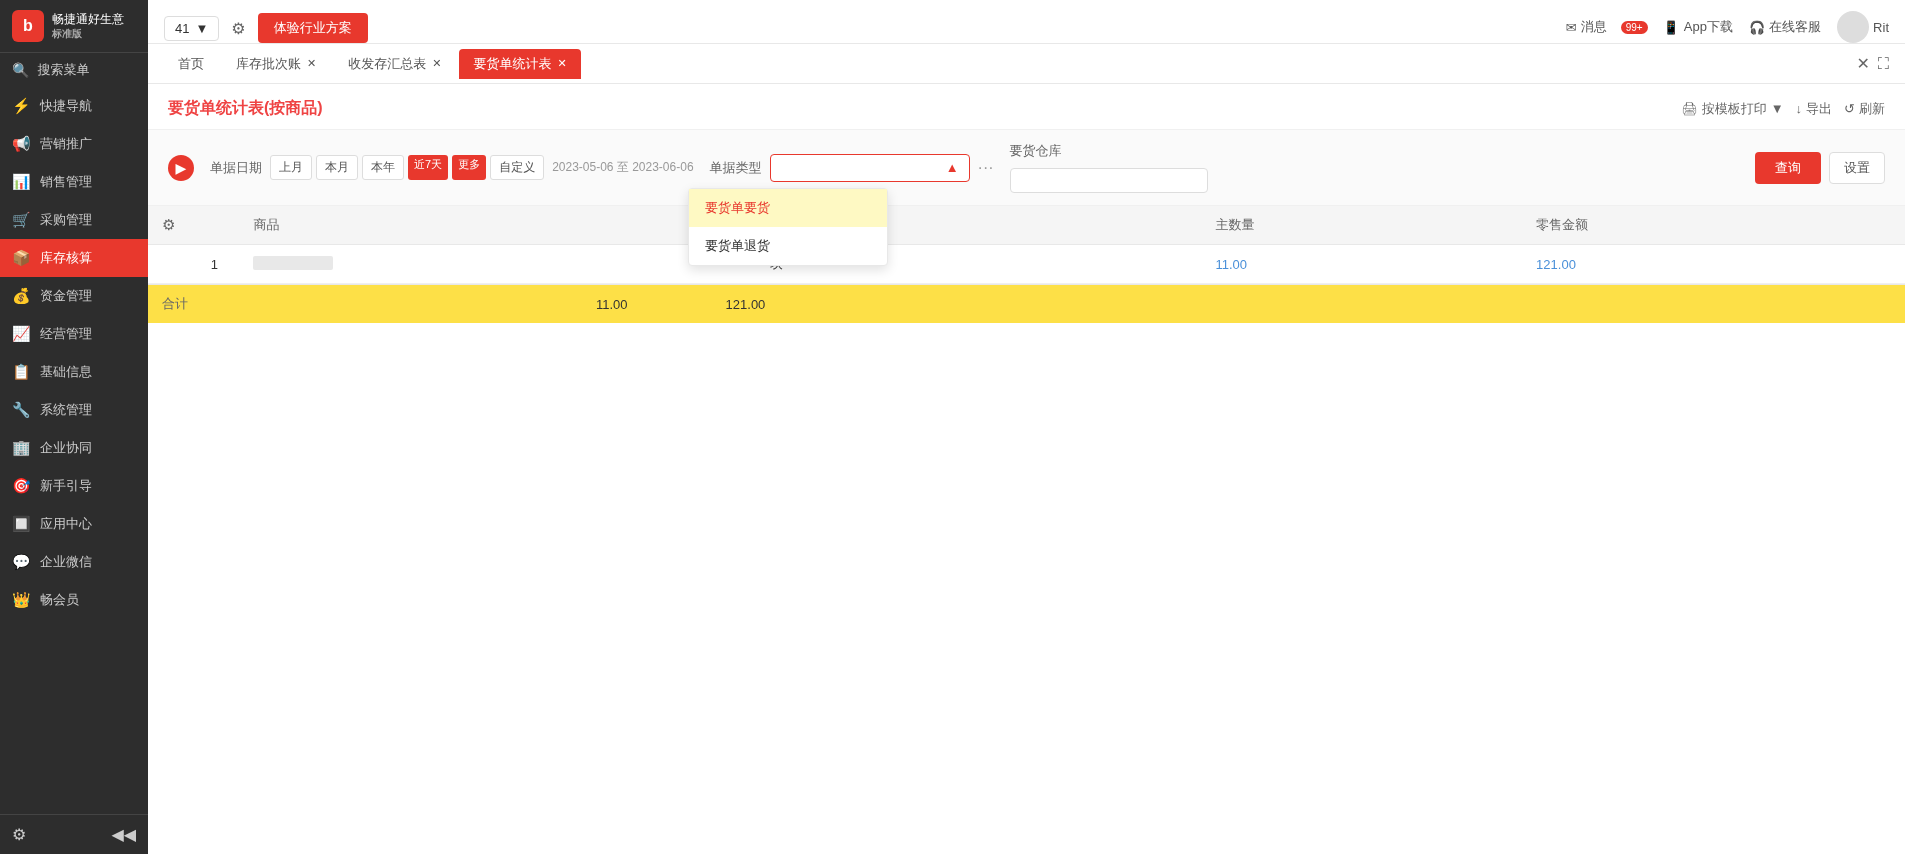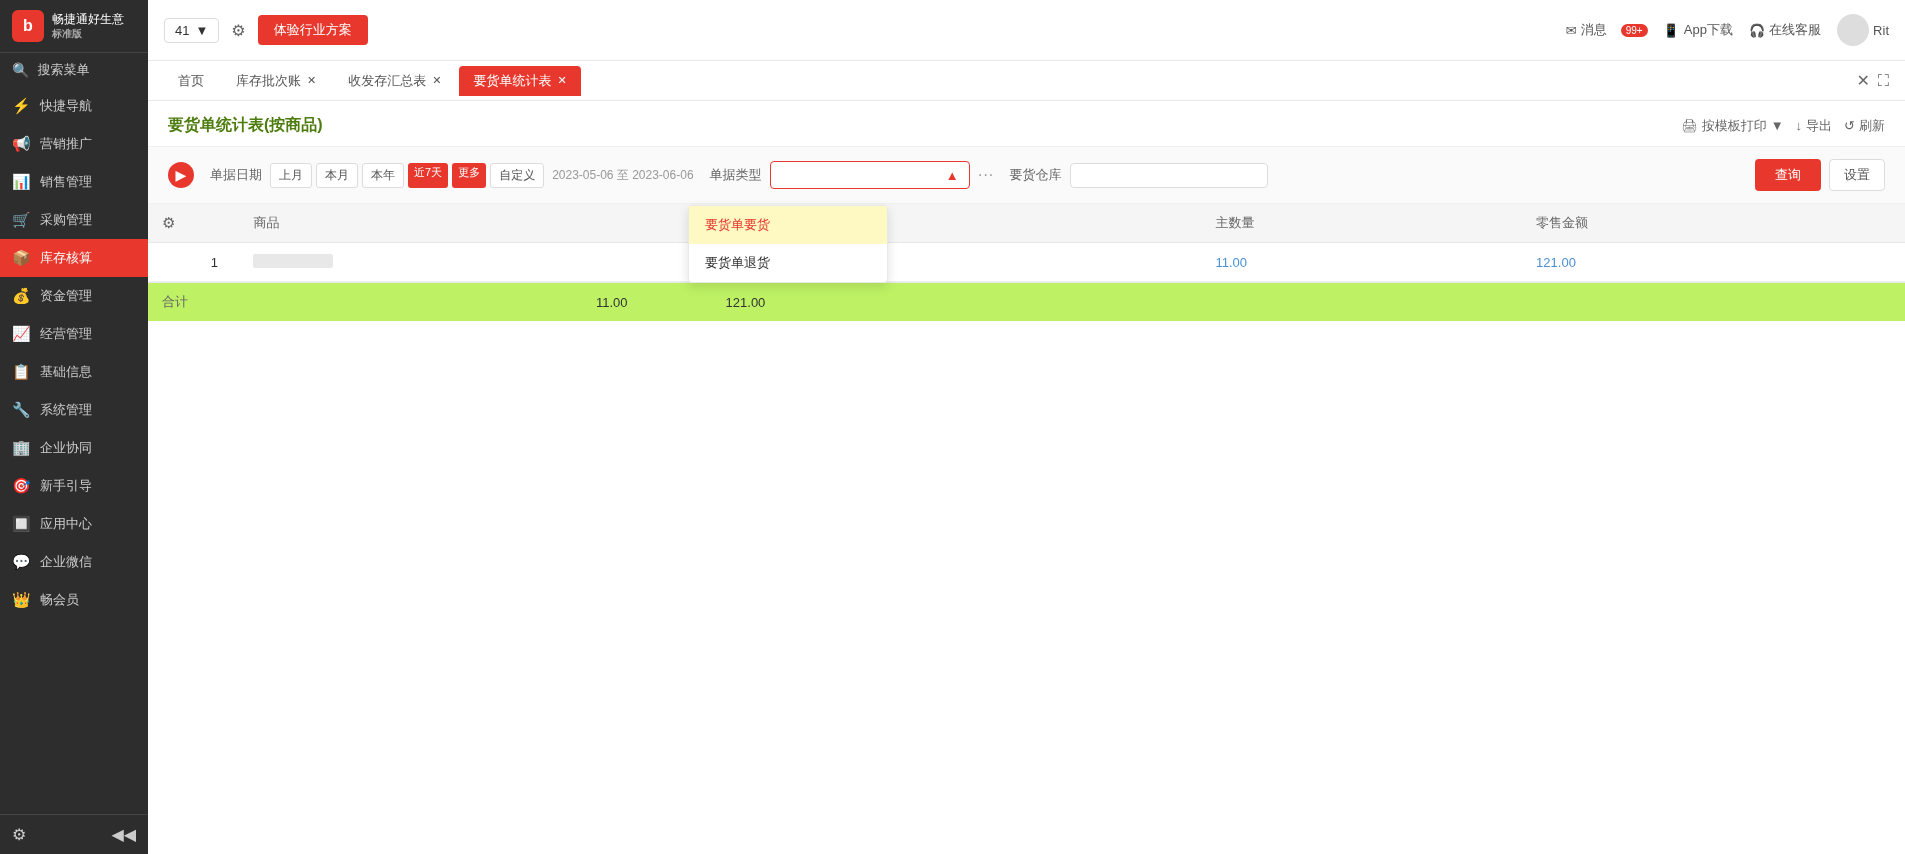--- a/index.html
+++ b/index.html
@@ -65,23 +65,23 @@
       flex: 1;
       display: flex;
       flex-direction: column;
       background: #f5f5f5;
       overflow: hidden;
     }
 
     
     .topbar {
       background: #fff;
-      height: 61px;
+      height: 44px;
       display: flex;
-      align-items: center;
+      align-items: flex-end;
       padding: 0 16px;
       border-bottom: 1px solid #e8e8e8;
       justify-content: space-between;
       flex-shrink: 0;
     }
     .topbar-left { display: flex; align-items: center; gap: 12px; }
     .topbar-store-selector {
       display: flex; align-items: center; gap: 6px;
       border: 1px solid #ddd; border-radius: 4px;
       padding: 4px 10px; cursor: pointer; color: #333; font-size: 13px;
@@ -140,21 +140,21 @@
       overflow-y: auto;
       padding: 0;
       background: #fff;
     }
 
     .page-header {
       display: flex; align-items: center; justify-content: space-between;
       padding: 14px 20px 10px;
       border-bottom: 1px solid #f0f0f0;
     }
-    .page-title { font-size: 16px; font-weight: bold; color: #4d7c0f; }
+    .page-title { font-size: 16px; font-weight: bold; color: #ef4444; }
     .page-actions { display: flex; align-items: center; gap: 12px; }
     .page-action-btn {
       display: flex; align-items: center; gap: 4px;
       color: #666; font-size: 13px; cursor: pointer;
     }
 
     
     .filter-area {
       padding: 12px 20px;
       background: #fafafa;
@@ -200,21 +200,21 @@
       padding: 4px 30px 4px 10px;
       font-size: 13px;
       position: relative;
       min-width: 200px;
       background: #fff;
       display: flex; align-items: center;
     }
     .filter-type-chevron { color: #e8382d; margin-left: auto; cursor: pointer; }
     .filter-more-btn { color: #999; cursor: pointer; font-size: 16px; }
 
-    .filter-warehouse-group { display: flex; align-items: center; gap: 8px; }
+    .filter-warehouse-group { display: flex; gap: 8px; flex-direction: column; }
     .filter-warehouse-label { color: #666; font-size: 13px; }
     .filter-warehouse-input {
       border: 1px solid #ddd; border-radius: 4px;
       padding: 4px 10px; min-width: 180px;
       font-size: 13px; background: #fff;
     }
 
     .filter-action-btns { display: flex; gap: 8px; margin-left: auto; }
     .btn-query {
       background: #e8382d; color: #fff;
@@ -268,21 +268,21 @@
     .table-settings-icon { color: #666; cursor: pointer; font-size: 15px; }
     .col-center { text-align: center; }
     .link-text { color: #4a90d9; cursor: pointer; }
     .product-placeholder {
       display: inline-block; width: 80px; height: 14px;
       background: #e8e8e8; border-radius: 2px;
     }
 
     
     .table-footer {
-      background: #bef264;
+      background: #fde047;
       border-top: 1px solid #e8e8e8;
       padding: 10px 14px;
       display: flex; gap: 34px;
       align-items: center;
     }
     .footer-label { color: #666; font-size: 13px; }
     .footer-total { font-size: 13px; color: #333; }
   </style>
 </head>
 <body>

